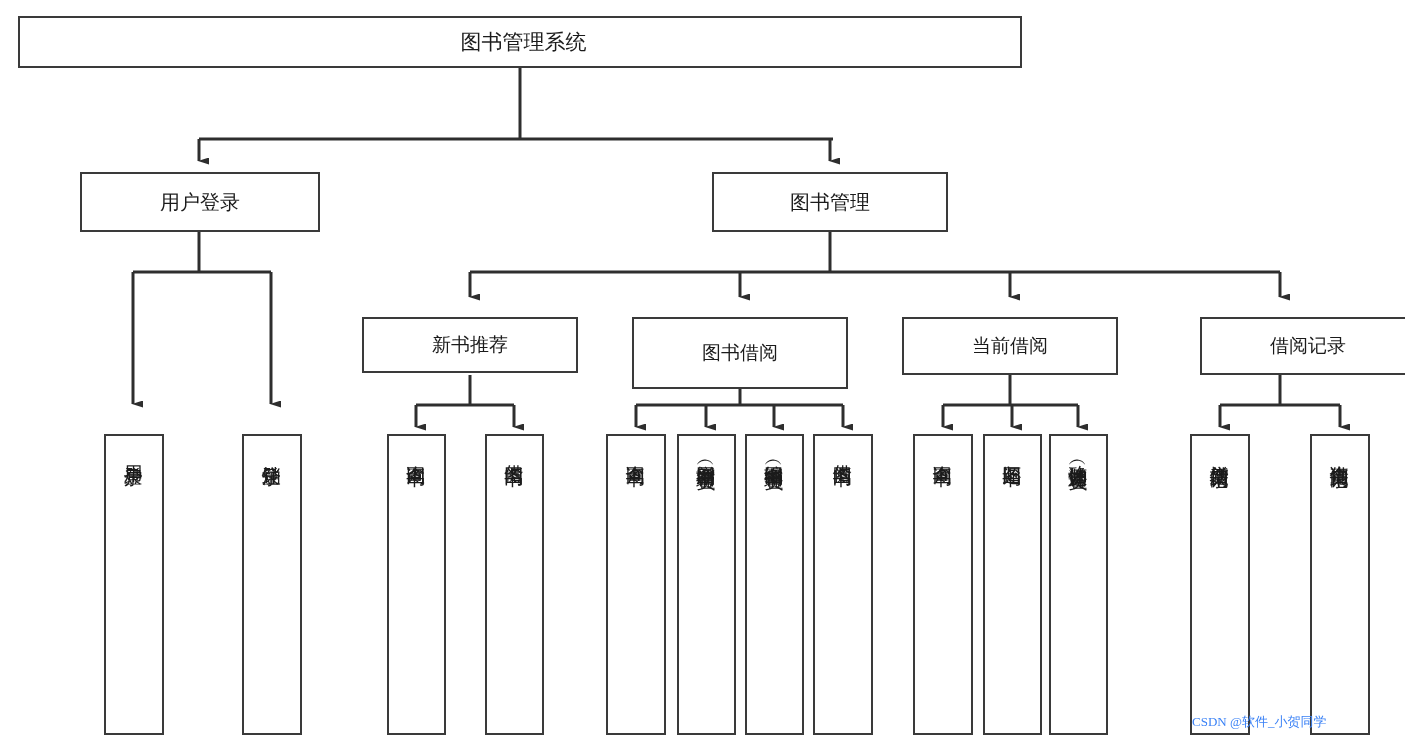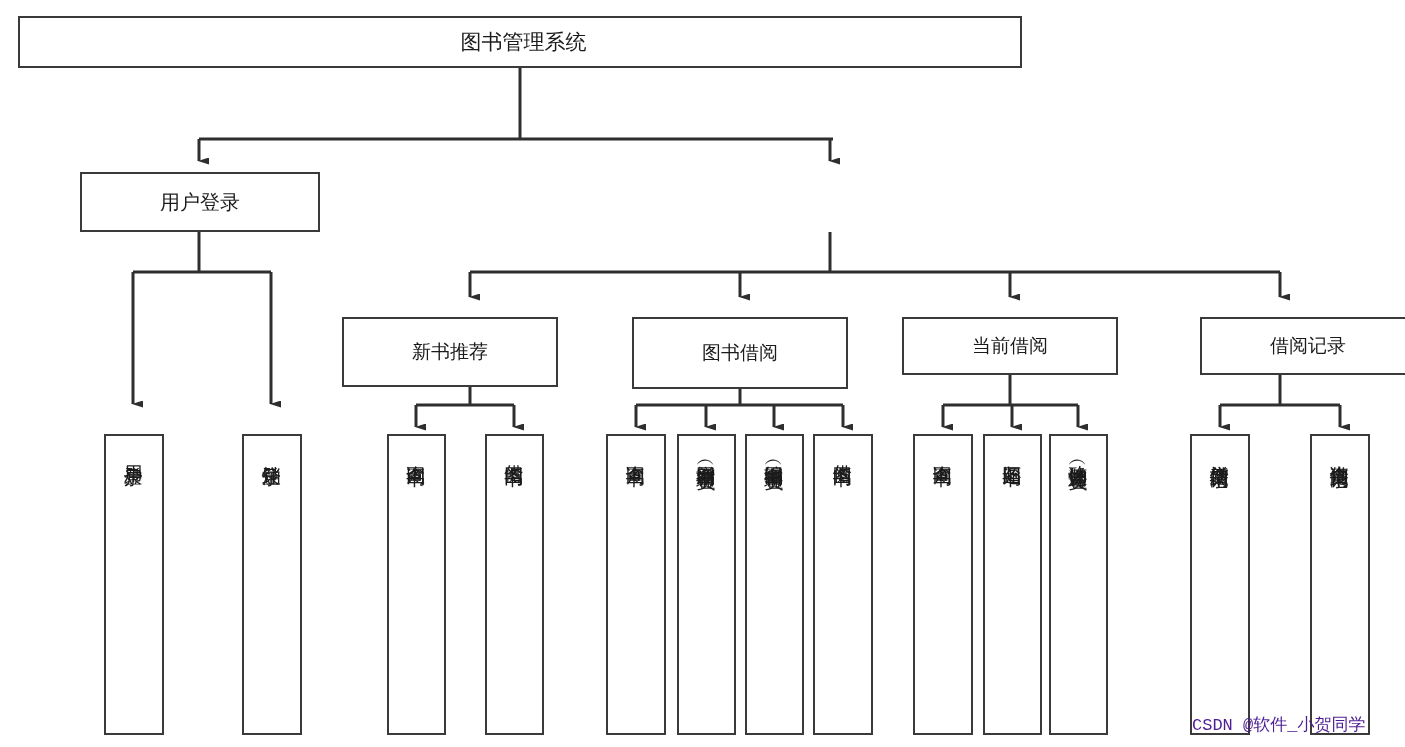--- a/index.html
+++ b/index.html
@@ -54,24 +54,24 @@
     left: 0;
     top: 0;
     width: 1405px;
     height: 747px;
     pointer-events: none;
   }
   .watermark {
     position: absolute;
     left: 1192px;
     top: 713px;
-    font-size: 17px;
-    color: #4c1d95;
+    font-size: 13px;
+    color: #3b82f6;
     white-space: nowrap;
-    font-family: Liberation Mono, monospace;
+    font-family: Liberation Serif, serif;
   }
 </style>
 </head>
 <body>
 
 <div id="canvas">
 
   <svg class="edges" viewBox="0 0 1405 747" width="1405" height="747">
     <defs>
       <marker id="arrow" markerWidth="9" markerHeight="11" refX="3.5" refY="10" orient="auto" markerUnits="userSpaceOnUse">
@@ -122,22 +122,25 @@
     </g>
   </svg>
 
   <div class="node root" style="left:18px;top:16px;width:1004px;height:52px;">
     <span>图书管理系统</span>
   </div>
 
   <div class="node lvl2" style="left:80px;top:172px;width:240px;height:60px;">
     <span>用户登录</span>
   </div>
+  <div class="node lvl2" style="left:712px;top:172px;width:236px;height:60px;">
+    <span>图书管理</span>
+  </div>
 
-  <div class="node lvl3" style="left:342px;top:317px;width:216px;height:70px;">
+  <div class="node lvl3" style="left:362px;top:317px;width:216px;height:56px;">
     <span>新书推荐</span>
   </div>
   <div class="node lvl3" style="left:632px;top:317px;width:216px;height:72px;">
     <span>图书借阅</span>
   </div>
   <div class="node lvl3" style="left:902px;top:317px;width:216px;height:58px;">
     <span>当前借阅</span>
   </div>
   <div class="node lvl3" style="left:1200px;top:317px;width:216px;height:58px;">
     <span>借阅记录</span>

